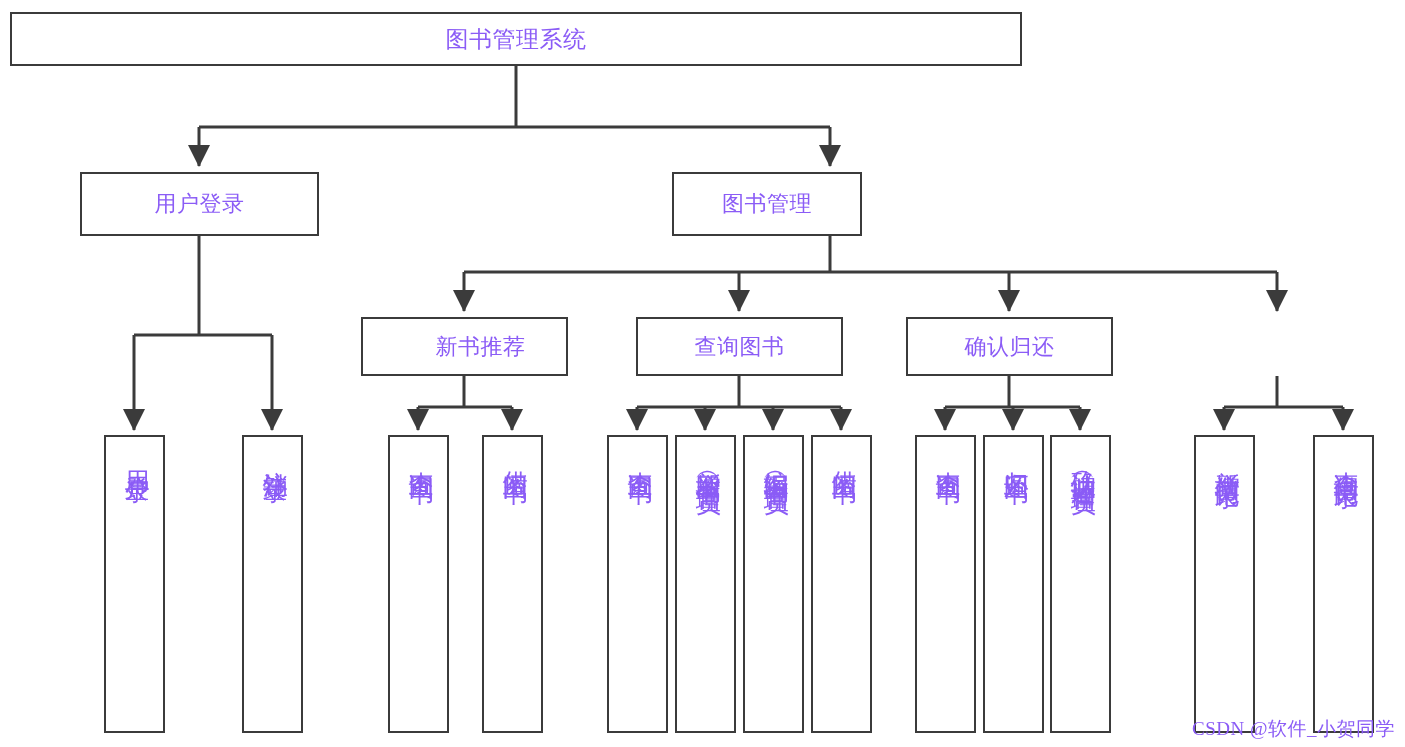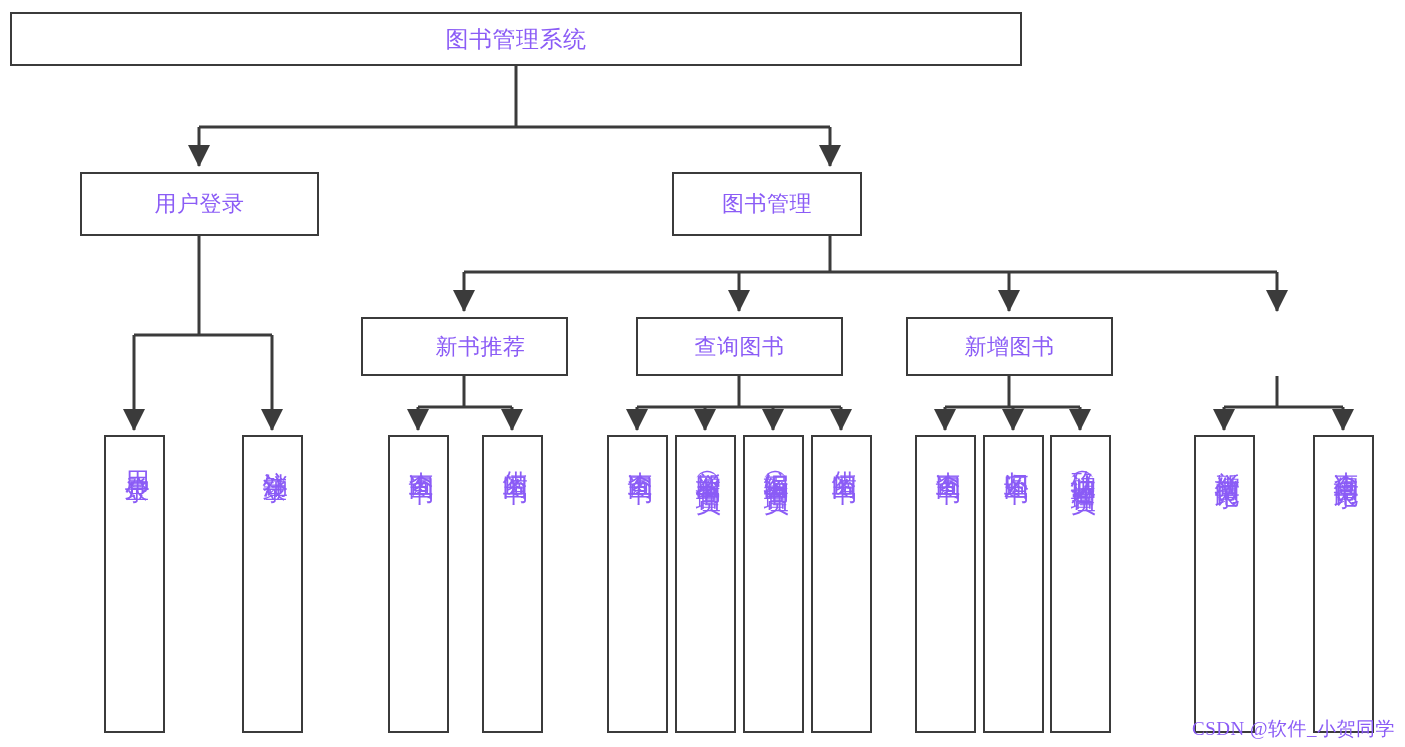--- a/index.html
+++ b/index.html
@@ -133,21 +133,21 @@
     <span>图书管理</span>
   </div>
 
   <div class="node horiz" style="left:361px; top:317px; width:207px; height:59px;padding-left:32px;">
     <span>新书推荐</span>
   </div>
   <div class="node horiz" style="left:636px; top:317px; width:207px; height:59px;">
     <span>查询图书</span>
   </div>
   <div class="node horiz" style="left:906px; top:317px; width:207px; height:59px;">
-    <span>新增图书</span>
+    <span>确认归还</span>
   </div>
 
   <div class="node vert" style="left:104px; top:435px; width:61px; height:298px;">
     <span class="vtext">用户登录</span>
   </div>
   <div class="node vert" style="left:242px; top:435px; width:61px; height:298px;">
     <span class="vtext">注销登录</span>
   </div>
 
   <div class="node vert" style="left:388px; top:435px; width:61px; height:298px;">

